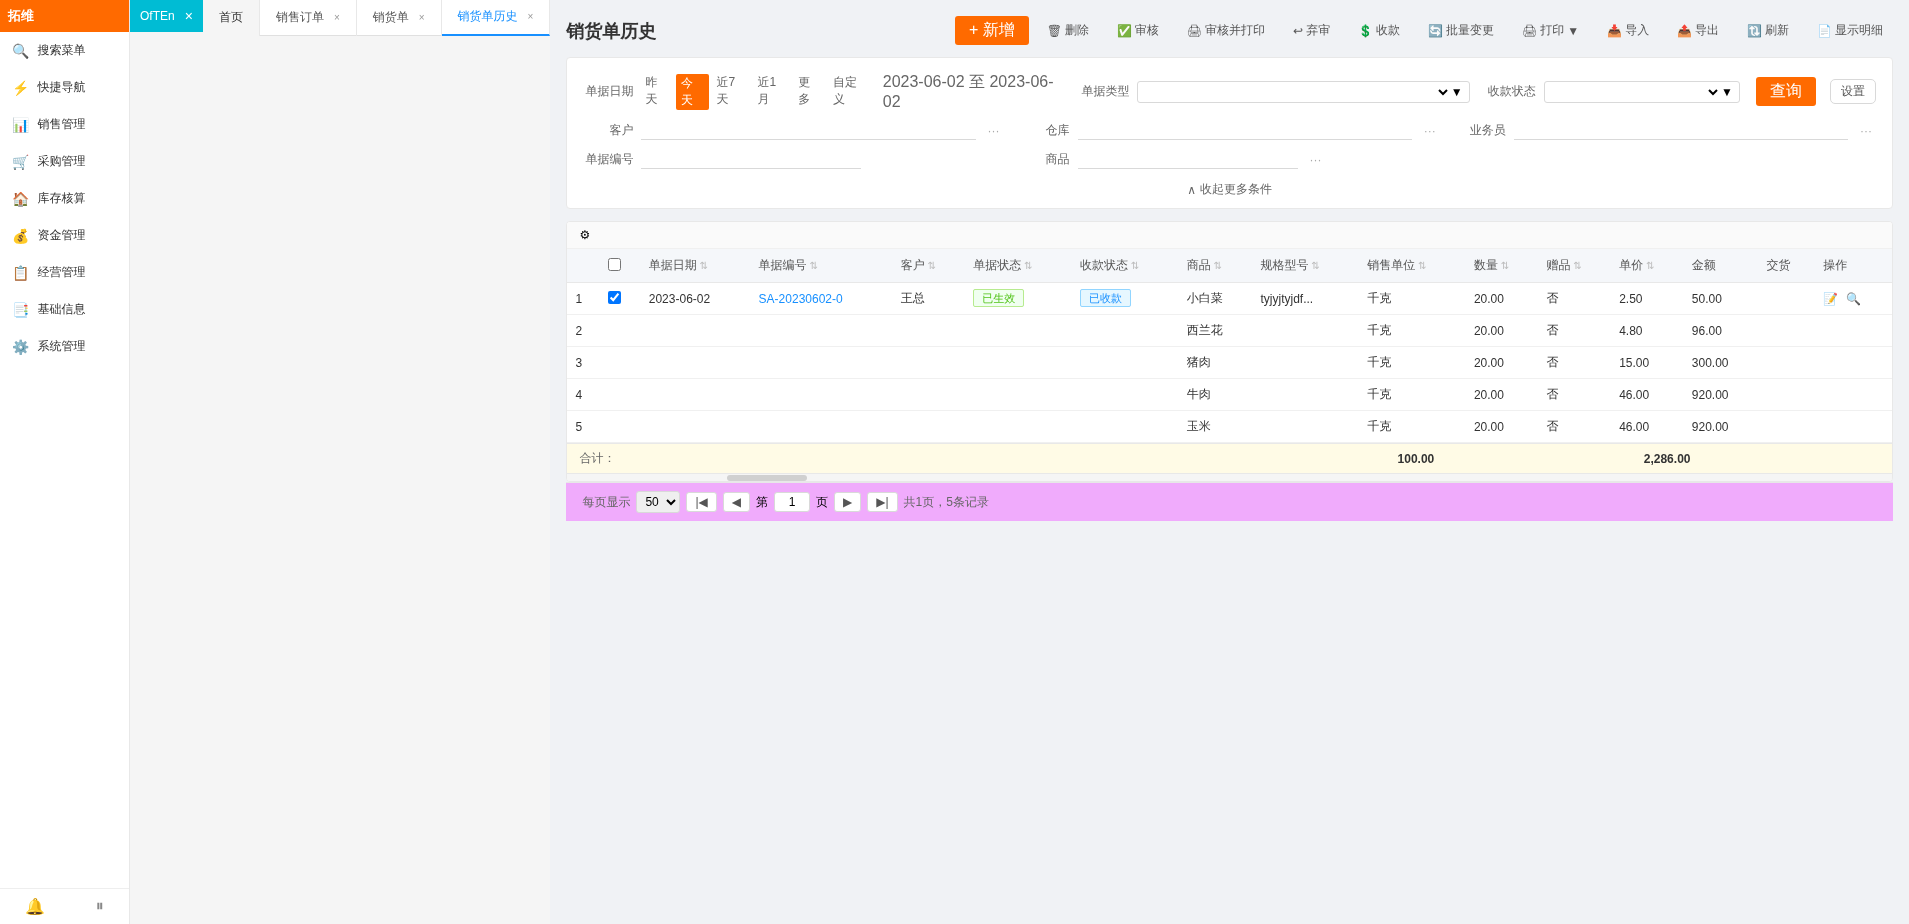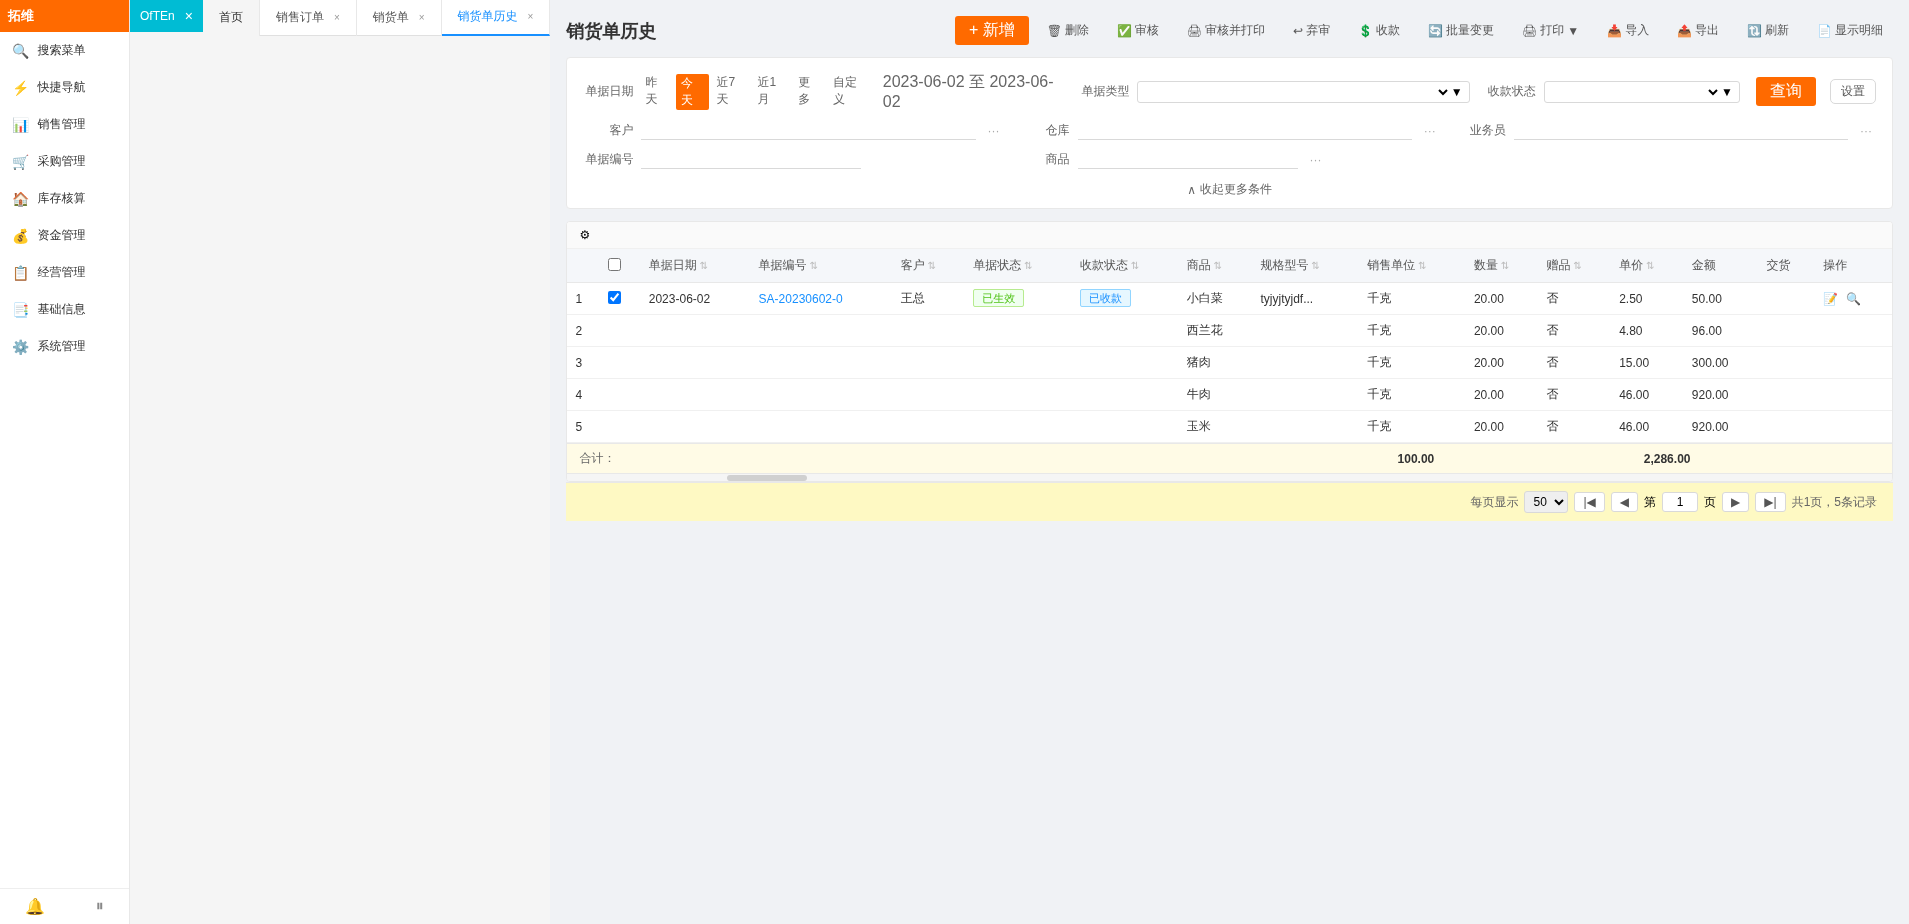--- a/index.html
+++ b/index.html
@@ -155,22 +155,22 @@
     .table-footer {
       background: #fffbe6; border-top: 1px solid #e8e8e8;
       padding: 6px 12px; display: flex; align-items: center;
     }
     .footer-label { min-width: 60px; color: #666; }
     .footer-total { display: flex; gap: 20px; flex: 1; }
     .footer-val { font-weight: bold; color: #333; }
 
     
     .pagination-bar {
-      background: #fef9c3; border-top: 1px solid #e8e8e8;
-      padding: 8px 16px; display: flex; align-items: center; justify-content: flex-end; gap: 6px;
+      background: #f0abfc; border-top: 1px solid #e8e8e8;
+      padding: 8px 16px; display: flex; align-items: center; gap: 6px;
     }
     .page-size-label { color: #666; }
     .page-size-select { border: 1px solid #d9d9d9; border-radius: 3px; padding: 2px 4px; font-size: 12px; cursor: pointer; }
     .page-nav-btn { border: 1px solid #d9d9d9; background: #fff; border-radius: 3px; padding: 2px 8px; cursor: pointer; color: #555; }
     .page-nav-btn:disabled { color: #ccc; cursor: default; }
     .page-num-input { border: 1px solid #d9d9d9; border-radius: 3px; padding: 2px 4px; width: 36px; text-align: center; font-size: 12px; }
     .page-info { color: #666; }
 
     .scrollbar-row { height: 8px; background: #f5f5f5; border-top: 1px solid #e8e8e8; }
     .scrollbar-thumb { height: 6px; width: 80px; background: #d0d0d0; border-radius: 3px; margin: 1px 0 1px 160px; }

